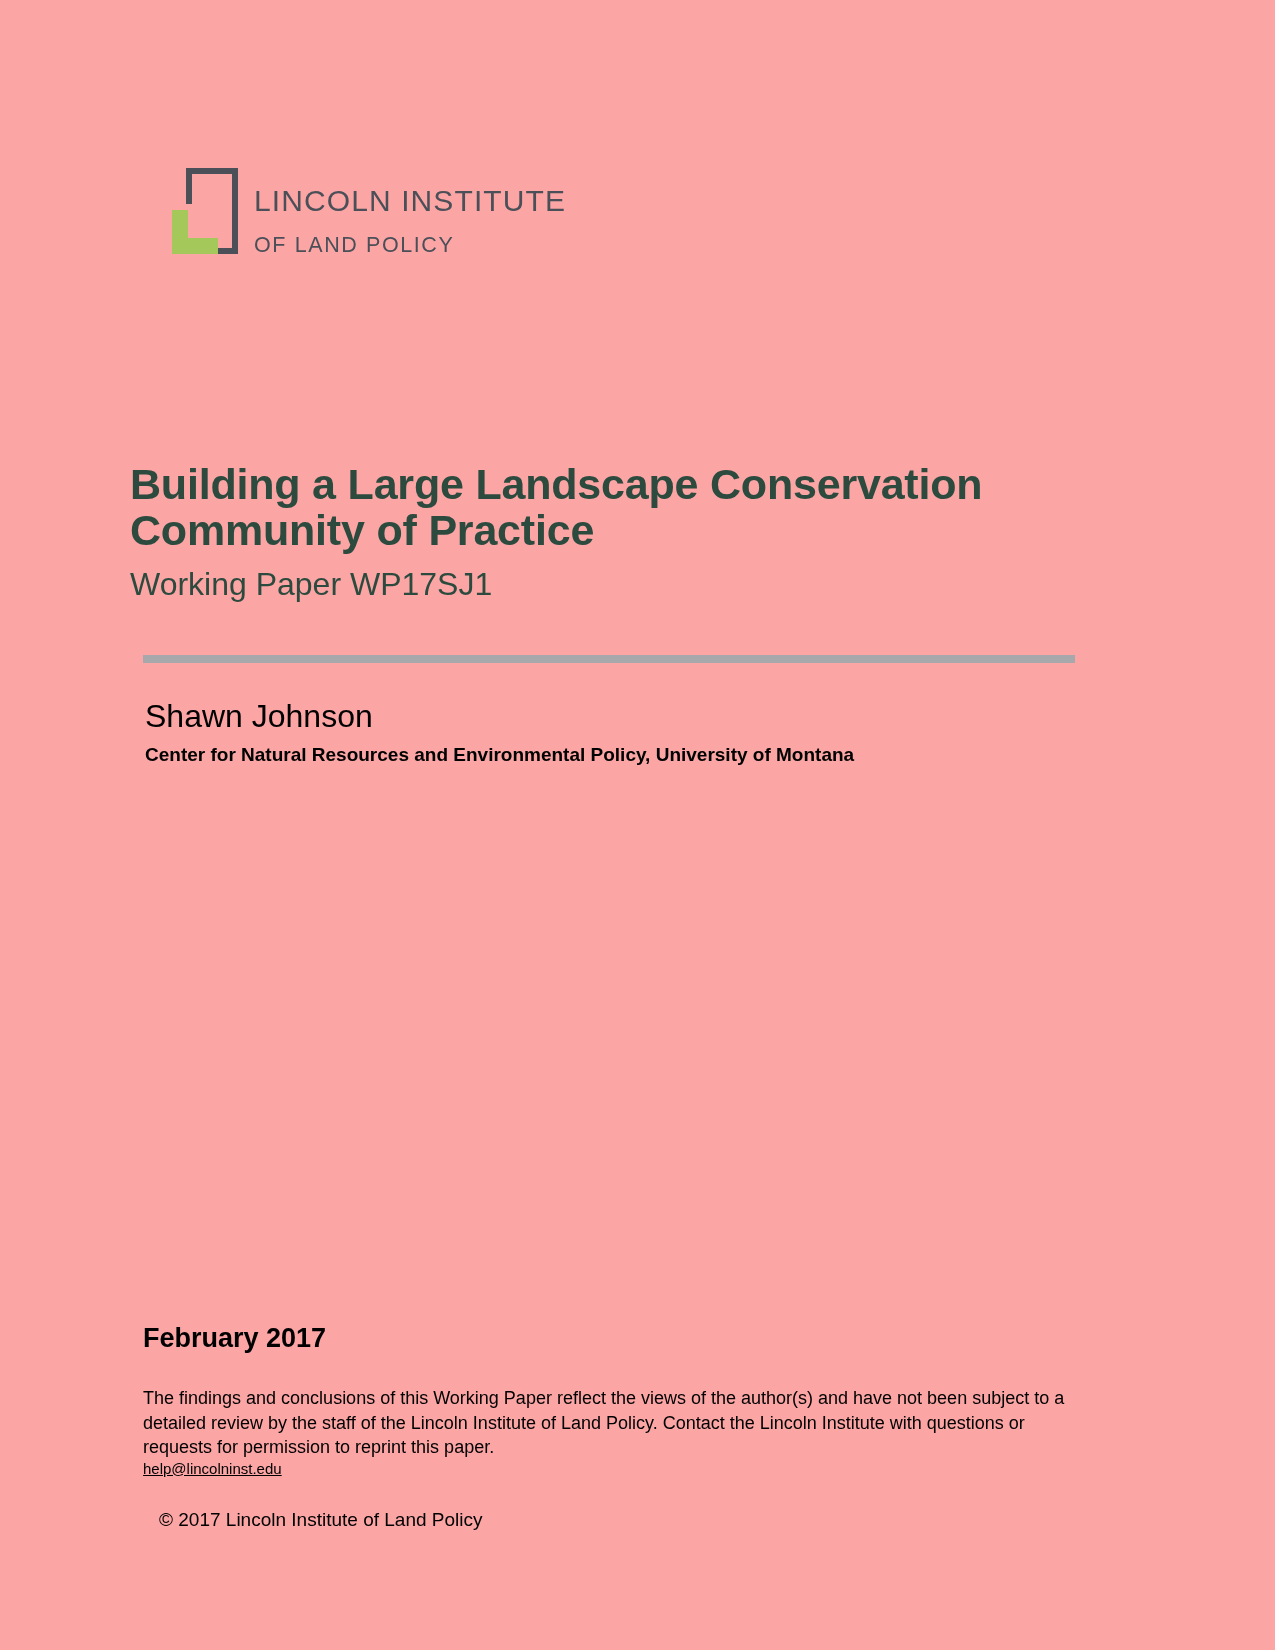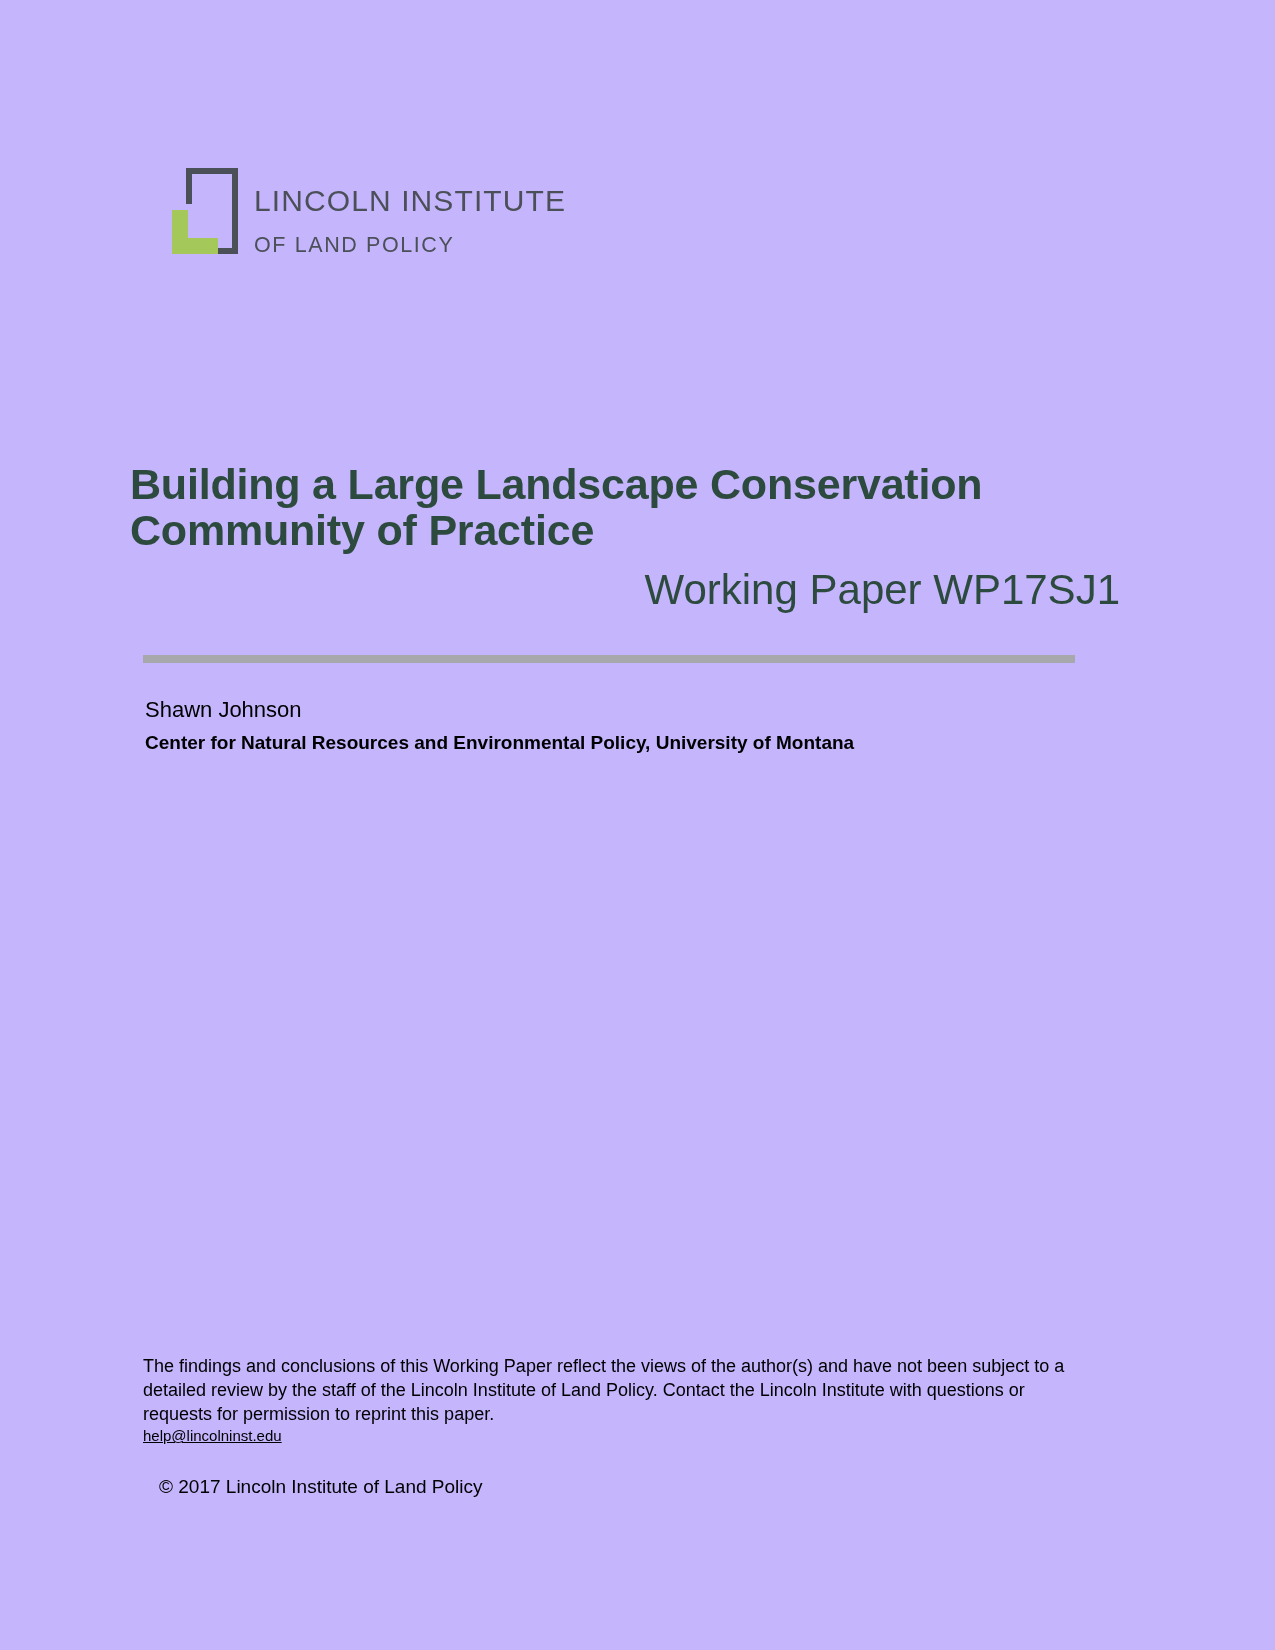--- a/index.html
+++ b/index.html
@@ -9,21 +9,21 @@
     background: #ffffff;
   }
   body {
     font-family: "Liberation Sans", sans-serif;
     -webkit-font-smoothing: antialiased;
   }
   .page {
     position: relative;
     width: 1275px;
     height: 1650px;
-    background: #c4b5fd;
+    background: #fca5a5;
     overflow: hidden;
     box-sizing: border-box;
   }
 
   
   .logo-block {
     position: absolute;
     left: 166px;
     top: 168px;
     display: flex;
@@ -71,25 +71,24 @@
     font-weight: bold;
     font-size: 43px;
     line-height: 1.06;
     color: #2d4a3e;
     margin: 0;
     letter-spacing: -0.2px;
   }
   .doc-subtitle {
     font-family: "Liberation Sans Narrow", "Liberation Sans", sans-serif;
     font-weight: 400;
-    font-size: 42px;
+    font-size: 32px;
     line-height: 1.2;
     color: #2d4a3e;
     margin: 12px 0 0 0;
-    text-align: right;
   }
 
   
   .divider {
     position: absolute;
     left: 143px;
     top: 655px;
     width: 932px;
     height: 8px;
     background: #a6a8ab;
@@ -97,21 +96,21 @@
 
   
   .author-block {
     position: absolute;
     left: 145px;
     top: 697px;
     width: 900px;
   }
   .author-name {
     font-family: "Liberation Sans", sans-serif;
-    font-size: 22px;
+    font-size: 32px;
     color: #000000;
     font-weight: 400;
     line-height: 1.2;
     margin: 0;
   }
   .author-affil {
     font-family: "Liberation Sans", sans-serif;
     font-size: 19px;
     color: #000000;
     font-weight: 700;
@@ -187,18 +186,19 @@
   </div>
 
   <div class="divider"></div>
 
   <div class="author-block">
     <div class="author-name">Shawn Johnson</div>
     <div class="author-affil">Center for Natural Resources and Environmental Policy, University of Montana</div>
   </div>
 
   <div class="footer-block">
+    <div class="pub-date">February 2017</div>
     <p class="disclaimer">The findings and conclusions of this Working Paper reflect the views of the author(s) and have not been subject to a detailed review by the staff of the Lincoln Institute of Land Policy. Contact the Lincoln Institute with questions or requests for permission to reprint this paper.</p>
     <a class="contact-link" href="#">help@lincolninst.edu</a>
     <div class="copyright">© 2017 Lincoln Institute of Land Policy</div>
   </div>
 
 </div>
 
 </body></html>

